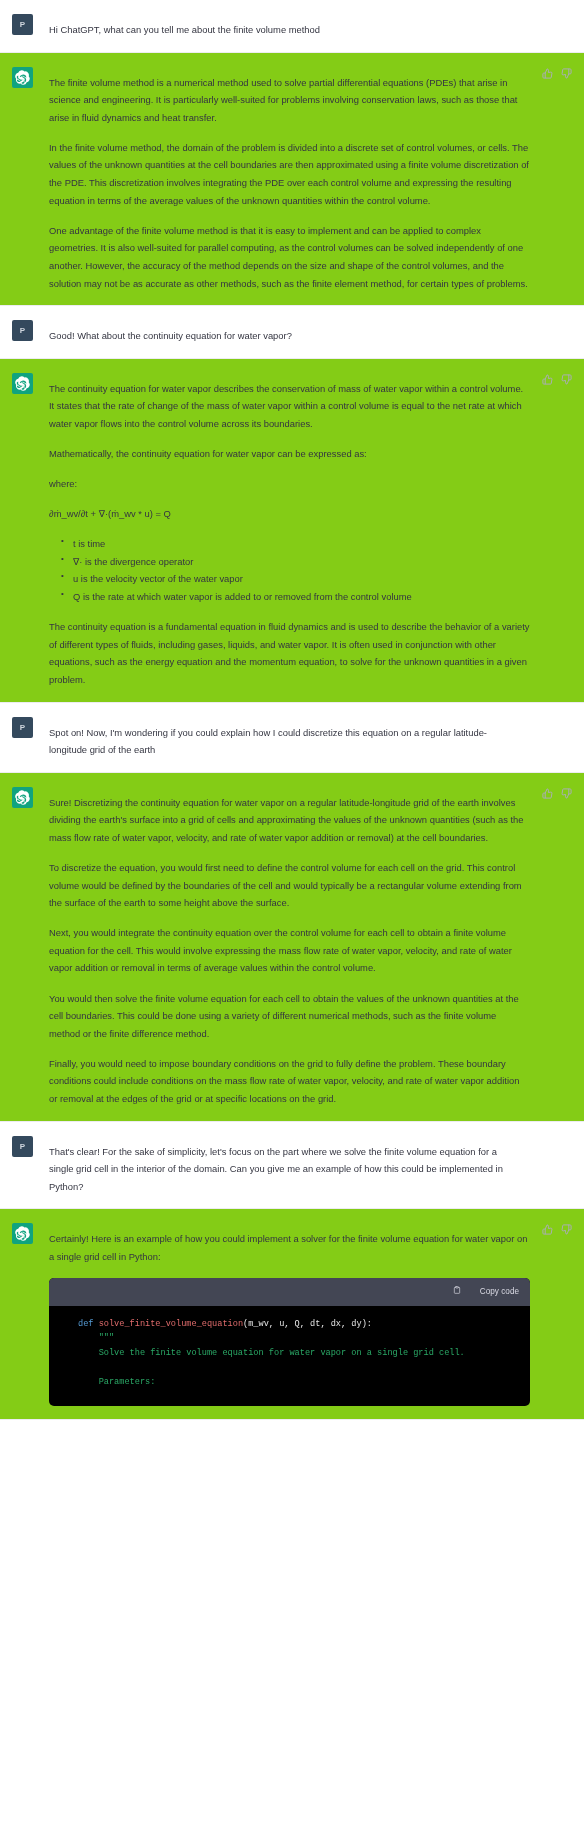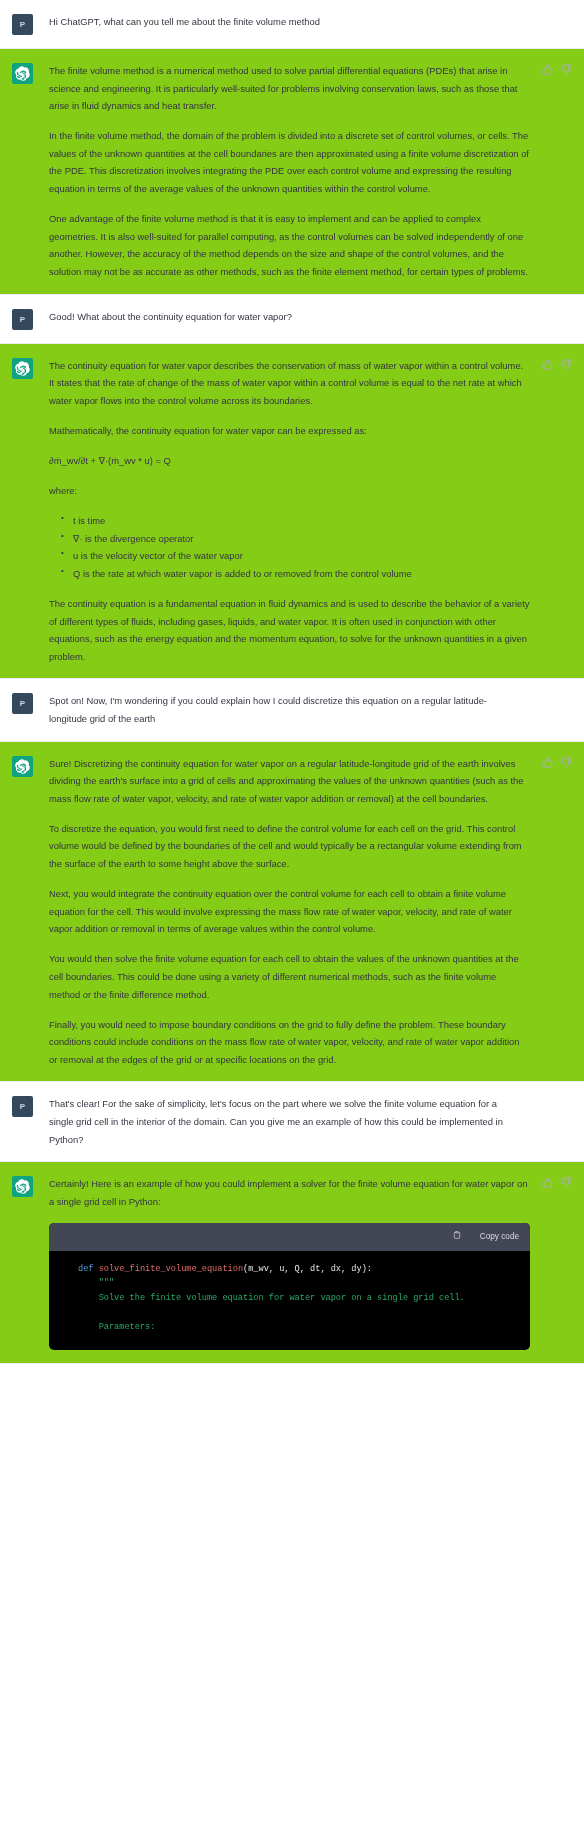--- a/index.html
+++ b/index.html
@@ -57,20 +57,21 @@
   .avatar.assistant svg { display: block; }
 
   .content {
     margin-left: 16px;
     flex: 1;
     min-width: 0;
     padding-right: 42px;
     font-size: 9.4px;
     line-height: 17.6px;
     color: #343541;
+    margin-top: 8px;
   }
   .msg.user .content { padding-right: 52px; }
 
   .content p { margin: 0 0 12.5px 0; }
   .content p:last-child { margin-bottom: 0; }
 
   .content ul {
     list-style: none;
     margin: 0 0 12.5px 0;
     padding: 0 0 0 12px;
@@ -196,22 +197,22 @@
           <div class="avatar assistant">
             <span>
               <svg width="15" height="15" viewBox="0 0 41 41" fill="#fff">
                 <path d="M37.532 16.87a9.963 9.963 0 0 0-.856-8.184 10.078 10.078 0 0 0-10.855-4.835A9.965 9.965 0 0 0 18.306.5a10.079 10.079 0 0 0-9.614 6.977 9.97 9.97 0 0 0-6.664 4.834 10.08 10.08 0 0 0 1.24 11.817 9.965 9.965 0 0 0 .856 8.185 10.079 10.079 0 0 0 10.855 4.835 9.965 9.965 0 0 0 7.516 3.35 10.078 10.078 0 0 0 9.617-6.981 9.97 9.97 0 0 0 6.663-4.834 10.079 10.079 0 0 0-1.243-11.813ZM22.498 37.886a7.474 7.474 0 0 1-4.799-1.735c.061-.33.144-.66.245-.98l5.93-3.424a.97.97 0 0 0 .488-.84V22.49l2.506 1.447a.091.091 0 0 1 .05.068v6.92a7.504 7.504 0 0 1-7.5 7.5l3.08-.54Zm-16.114-6.88a7.47 7.47 0 0 1-.894-5.023c.06.036.162.099.237.141l5.93 3.424a.96.96 0 0 0 .976 0l7.237-4.18v2.894a.09.09 0 0 1-.36.08l-5.994 3.46a7.5 7.5 0 0 1-7.476-.796h.34Zm-1.56-12.94a7.47 7.47 0 0 1 3.9-3.28v7.04a.96.96 0 0 0 .489.84l7.237 4.18-2.506 1.447a.09.09 0 0 1-.086.007l-5.994-3.46a7.505 7.505 0 0 1-3.04-6.774Zm20.593 4.788-7.238-4.181 2.506-1.446a.09.09 0 0 1 .086-.008l5.994 3.46a7.497 7.497 0 0 1-1.157 13.528v-7.04a.959.959 0 0 0-.485-.84l-.206-.024.5-3.449Zm2.495-3.75a11.56 11.56 0 0 0-.237-.142l-5.93-3.424a.96.96 0 0 0-.976 0l-7.237 4.18V16.82a.09.09 0 0 1 .036-.08l5.994-3.46a7.497 7.497 0 0 1 11.137 7.763l-2.787-1.94ZM14.histor 0 0 0 0Zm-1.002 5.067-2.507-1.448a.09.09 0 0 1-.05-.068v-6.92a7.495 7.495 0 0 1 12.29-5.756c-.061.033-.168.092-.24.134l-5.93 3.423a.97.97 0 0 0-.489.84l-.004 8.345-3.07 1.45Zm1.362-2.935 3.225-1.86 3.223 1.86v3.72l-3.223 1.86-3.225-1.86v-3.72Z"></path>
               </svg>
             </span>
           </div>
           <div class="content">
             <p>The continuity equation for water vapor describes the conservation of mass of water vapor within a control volume. It states that the rate of change of the mass of water vapor within a control volume is equal to the net rate at which water vapor flows into the control volume across its boundaries.</p>
             <p>Mathematically, the continuity equation for water vapor can be expressed as:</p>
+            <p>where:</p>
             <p>∂ṁ_wv/∂t + ∇·(ṁ_wv * u) = Q</p>
-            <p>where:</p>
             <ul>
               <li>t is time</li>
               <li>∇· is the divergence operator</li>
               <li>u is the velocity vector of the water vapor</li>
               <li>Q is the rate at which water vapor is added to or removed from the control volume</li>
             </ul>
             <p>The continuity equation is a fundamental equation in fluid dynamics and is used to describe the behavior of a variety of different types of fluids, including gases, liquids, and water vapor. It is often used in conjunction with other equations, such as the energy equation and the momentum equation, to solve for the unknown quantities in a given problem.</p>
           </div>
           <div class="feedback">
             <span class="fb-btn">

